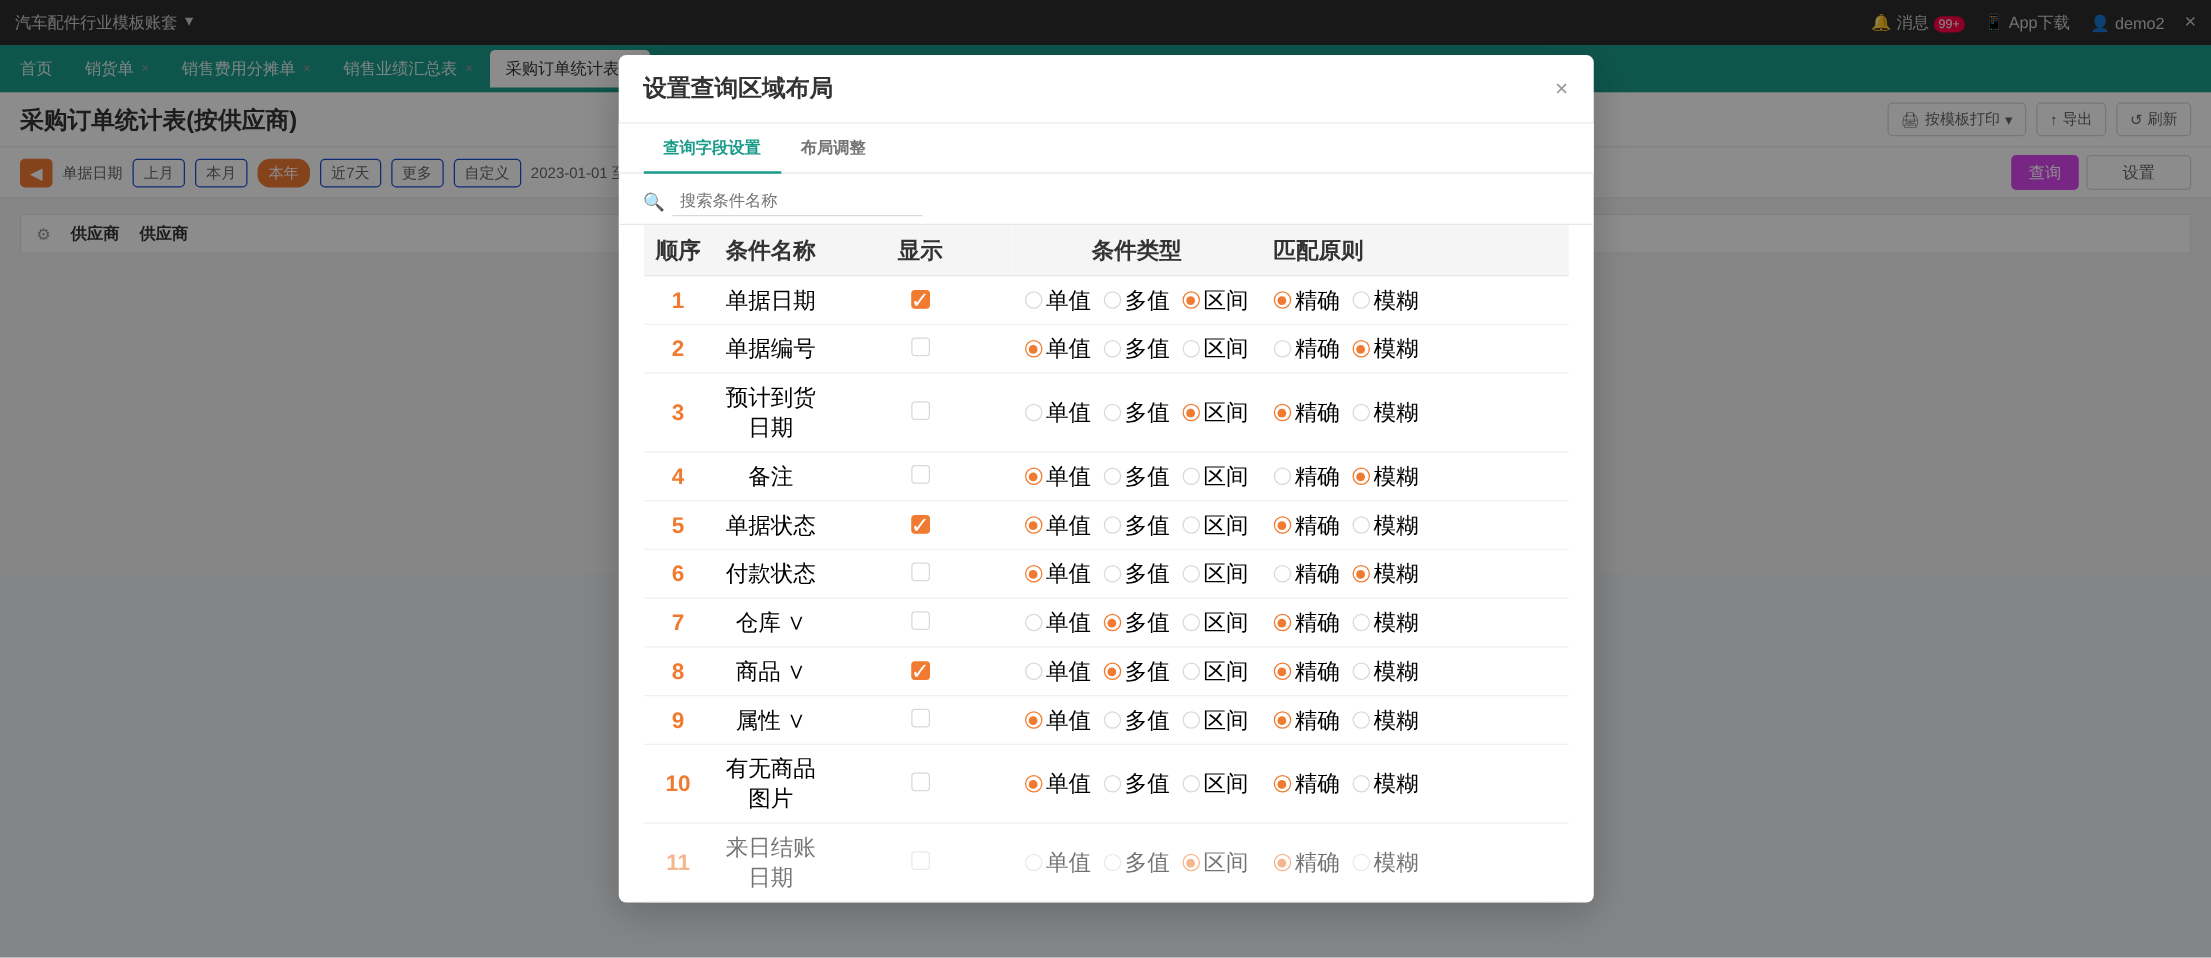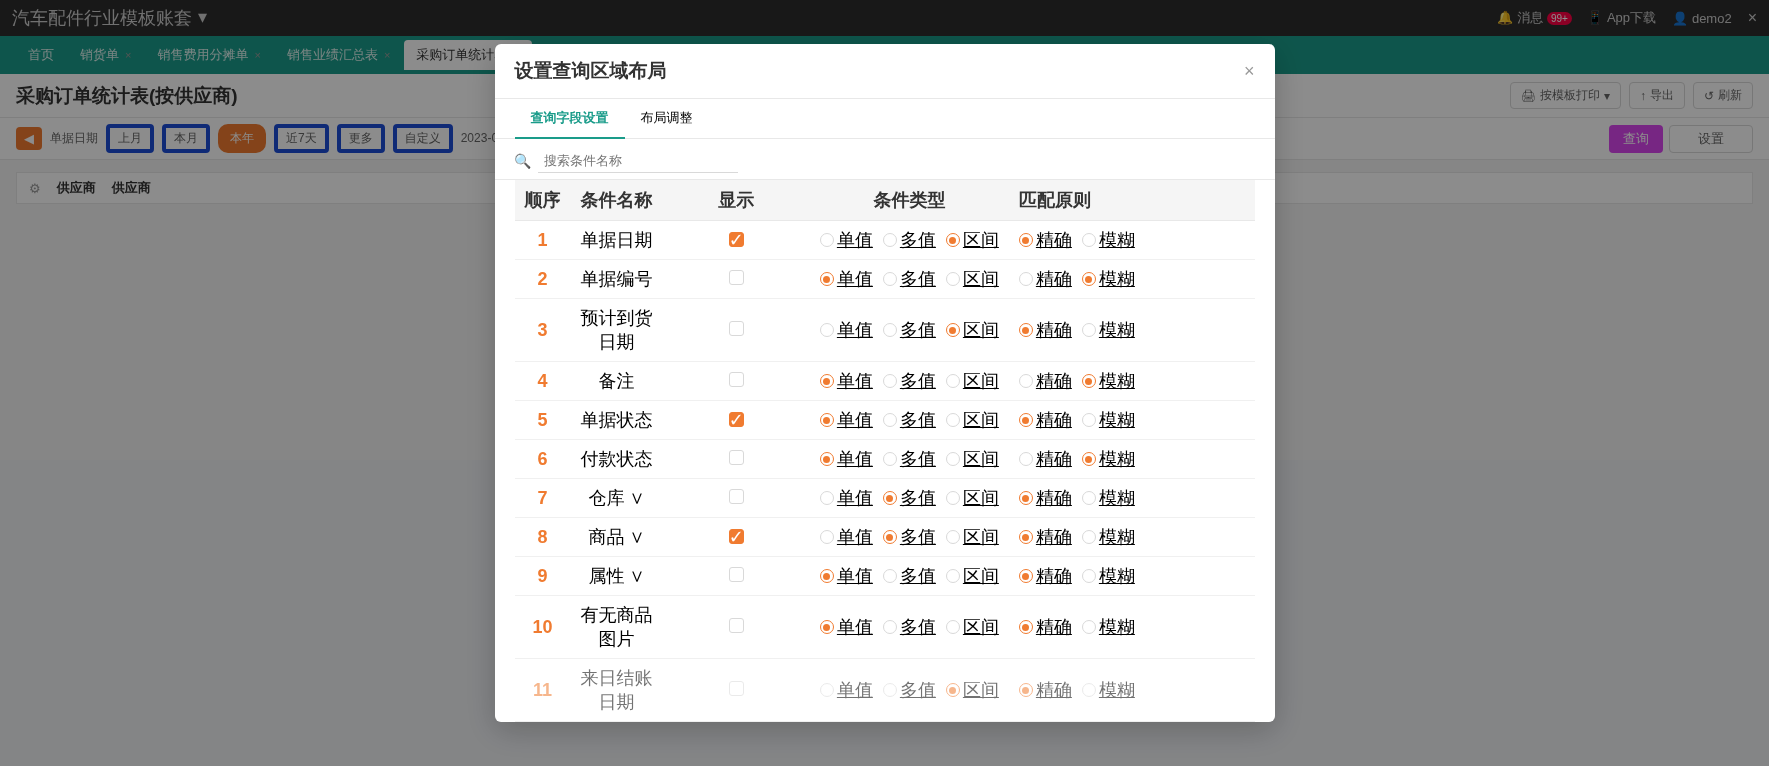--- a/index.html
+++ b/index.html
@@ -8,32 +8,32 @@
     
     .top-nav {
       background: #2d2d2d;
       height: 36px;
       display: flex;
       align-items: center;
       justify-content: space-between;
       padding: 0 12px;
       color: #fff;
     }
-    .top-nav-left { font-size: 18px; color: #ccc; display: flex; align-items: flex-start; gap: 6px; }
+    .top-nav-left { font-size: 13px; color: #ccc; display: flex; align-items: flex-start; gap: 6px; }
     .top-nav-right { display: flex; align-items: center; gap: 16px; font-size: 13px; color: #ccc; }
     .top-nav-right .badge { background: #f04; color: #fff; border-radius: 8px; font-size: 10px; padding: 1px 4px; }
     .top-nav-right .close-btn { color: #ccc; cursor: pointer; font-size: 16px; }
 
     
     .tab-bar {
       background: #1a9c8a;
       height: 38px;
       display: flex;
       align-items: center;
-      padding: 0 16px;
+      padding: 0 4px;
       gap: 2px;
     }
     .tab-item {
       height: 30px;
       padding: 0 12px;
       border-radius: 4px 4px 0 0;
       display: flex;
       align-items: center;
       gap: 6px;
       cursor: pointer;
@@ -62,21 +62,21 @@
     .filter-bar {
       background: #fff;
       padding: 6px 16px;
       display: flex;
       align-items: center;
       gap: 8px;
       border-bottom: 1px solid #e8e8e8;
     }
     .filter-toggle { background: #f07b30; color: #fff; border: none; padding: 4px 8px; border-radius: 4px; cursor: pointer; font-size: 13px; }
     .filter-label { font-size: 12px; color: #666; }
-    .filter-date-btn { border: 4px solid #1d4ed8; background: #fff; padding: 2px 8px; border-radius: 4px; cursor: pointer; font-size: 12px; color: #666; }
+    .filter-date-btn { border: 1px solid #1d4ed8; background: #fff; padding: 2px 8px; border-radius: 4px; cursor: pointer; font-size: 12px; color: #666; }
     .filter-date-btn.active-orange { background: #f07b30; color: #fff; border-color: #f07b30; border-radius: 10px; }
     .filter-date-range { font-size: 12px; color: #666; }
     .filter-right { margin-left: auto; display: flex; gap: 6px; }
     .btn-query { background: #d946ef; color: #fff; border: none; padding: 4px 14px; border-radius: 4px; cursor: pointer; font-size: 13px; }
     .btn-settings { border: 1px solid #d9d9d9; background: #fff; padding: 4px 28px; border-radius: 4px; cursor: pointer; font-size: 13px; color: #666; }
 
     
     .table-area {
       padding: 12px 16px;
       background: #f5f5f5;
@@ -129,23 +129,24 @@
       display: flex;
       gap: 0;
       padding: 0 20px;
       border-bottom: 1px solid #e8e8e8;
       background: #fff;
     }
     .modal-tab {
       padding: 10px 16px;
       cursor: pointer;
       font-size: 13px;
-      color: #000000;
+      color: #737373;
       border-bottom: 2px solid transparent;
       margin-bottom: -1px;
+      font-weight: bold;
     }
     .modal-tab.active { color: #1a9c8a; border-bottom-color: #1a9c8a; font-weight: bold; }
 
     
     .modal-search {
       padding: 10px 20px 6px;
       display: flex;
       align-items: center;
       gap: 6px;
       border-bottom: 1px solid #e8e8e8;
@@ -211,21 +212,21 @@
       background: #fff;
     }
     .custom-checkbox.checked {
       background: #f07b30;
       border-color: #f07b30;
       color: #fff;
     }
 
     
     .radio-group { display: flex; align-items: center; gap: 10px; }
-    .radio-item { display: flex; align-items: center; gap: 3px; cursor: pointer; white-space: nowrap; text-decoration: underline; }
+    .radio-item { display: flex; align-items: center; gap: 3px; cursor: pointer; white-space: nowrap; }
     .radio-circle {
       width: 14px; height: 14px;
       border-radius: 50%;
       border: 1.5px solid #d9d9d9;
       display: inline-flex; align-items: center; justify-content: center;
       background: #fff;
     }
     .radio-circle.selected {
       border-color: #f07b30;
     }

